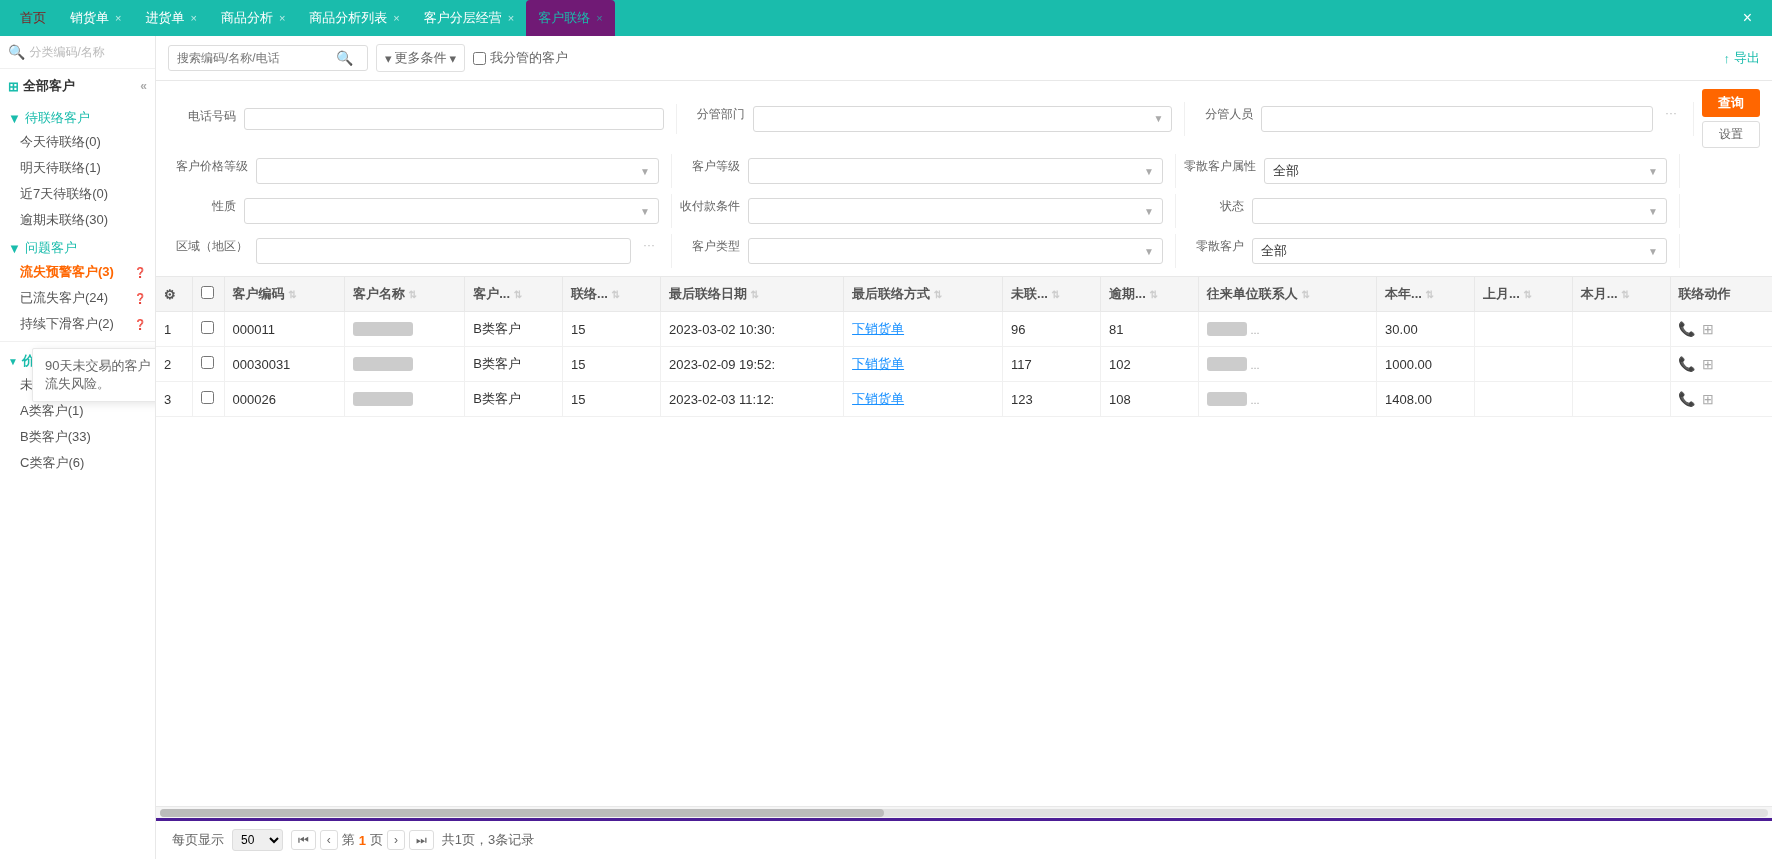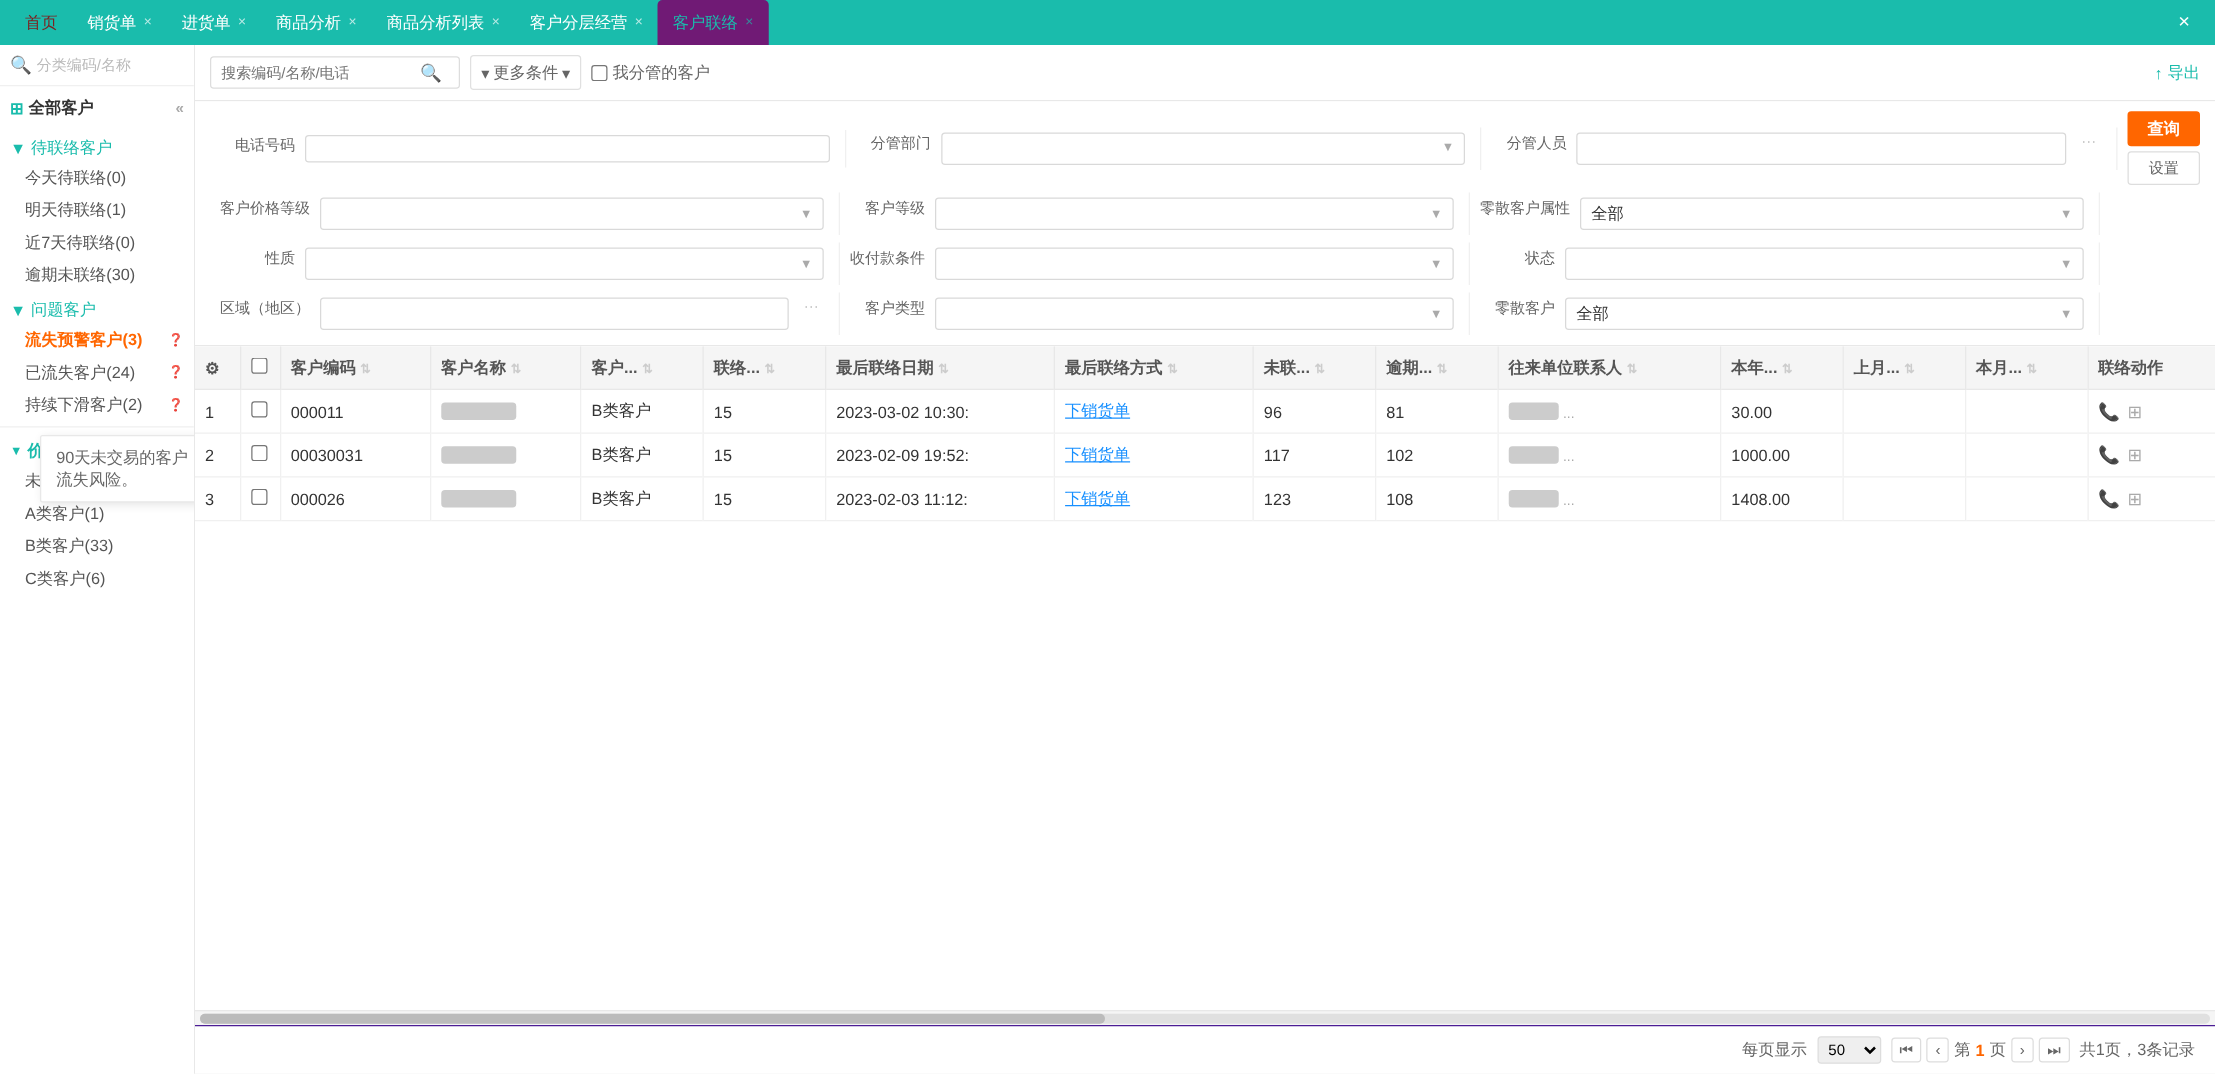--- a/index.html
+++ b/index.html
@@ -335,25 +335,24 @@
     }
     .action-icon {
       color: #aaa;
       cursor: pointer;
       font-size: 14px;
     }
 
     
     .bottom-bar {
       background: #fff;
-      border-top: 1px solid #4c1d95;
+      border-top: 3px solid #4c1d95;
       padding: 8px 16px;
       display: flex;
       align-items: center;
-      justify-content: flex-end;
       gap: 8px;
       font-size: 12px;
       color: #666;
     }
     .bottom-bar select {
       border: 1px solid #ddd;
       border-radius: 3px;
       padding: 2px 4px;
       font-size: 12px;
     }

